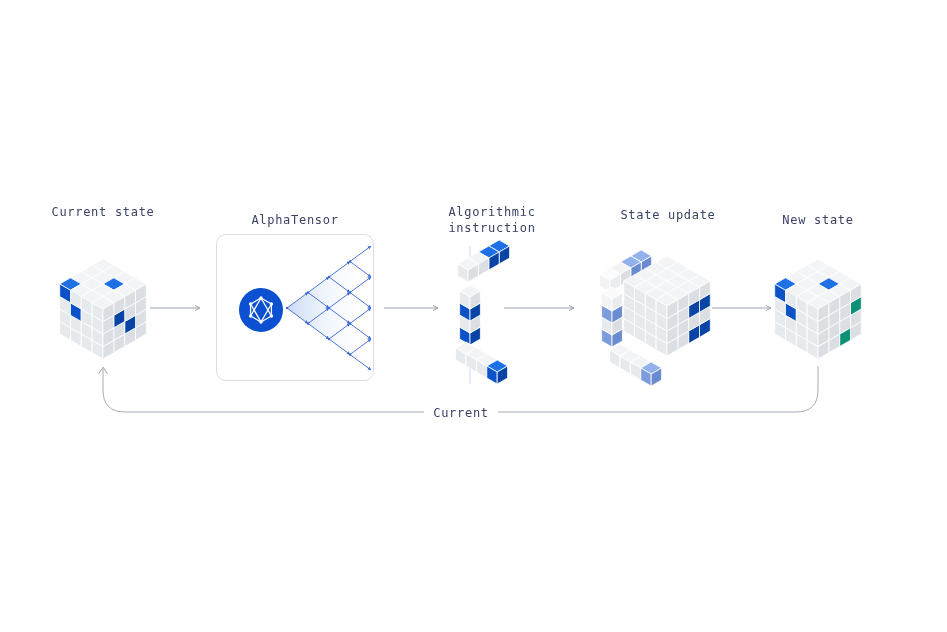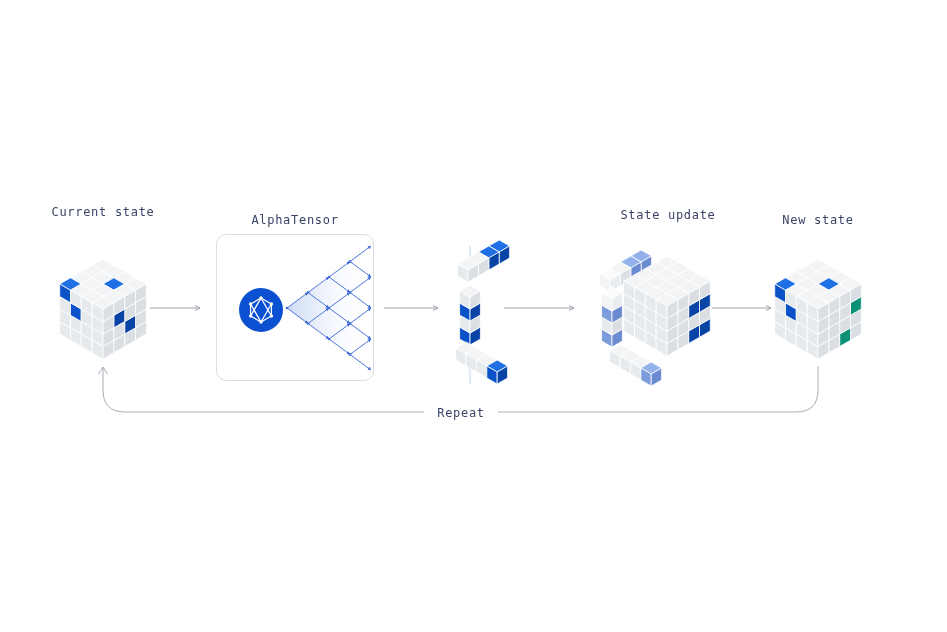--- a/index.html
+++ b/index.html
@@ -11,23 +11,25 @@
          border:1px solid #DADEE3;border-radius:10px;background:#ffffff;box-sizing:border-box;}
   #scene{position:absolute;left:0;top:0;}
 </style>
 </head>
 <body>
 
 <div class="stage">
 
   <div class="lbl" style="left:103px;top:204px;">Current state</div>
   <div class="lbl" style="left:295px;top:212px;">AlphaTensor</div>
+  <div class="lbl" style="left:492px;top:204px;">Algorithmic
+instruction</div>
   <div class="lbl" style="left:668px;top:207px;">State update</div>
   <div class="lbl" style="left:818px;top:212px;">New state</div>
-  <div class="lbl" style="left:461px;top:405px;">Repeat</div>
+  <div class="lbl" style="left:461px;top:405px;">Current</div>
 
   <div class="atbox"></div>
 
   <svg id="scene" width="947" height="632" viewBox="0 0 947 632">
     <defs id="defs">
         <marker id="mGray" markerWidth="7" markerHeight="7" refX="5.5" refY="3" orient="auto">
           <path d="M0.5,0.5 L5.5,3 L0.5,5.5" fill="none" stroke="#9CA3AC" stroke-width="1"></path>
         </marker>
         <marker id="mBlue" markerWidth="5" markerHeight="5" refX="3.5" refY="2" orient="auto">
           <path d="M0,0 L3.5,2 L0,4 Z" fill="#3B66D6"></path>

